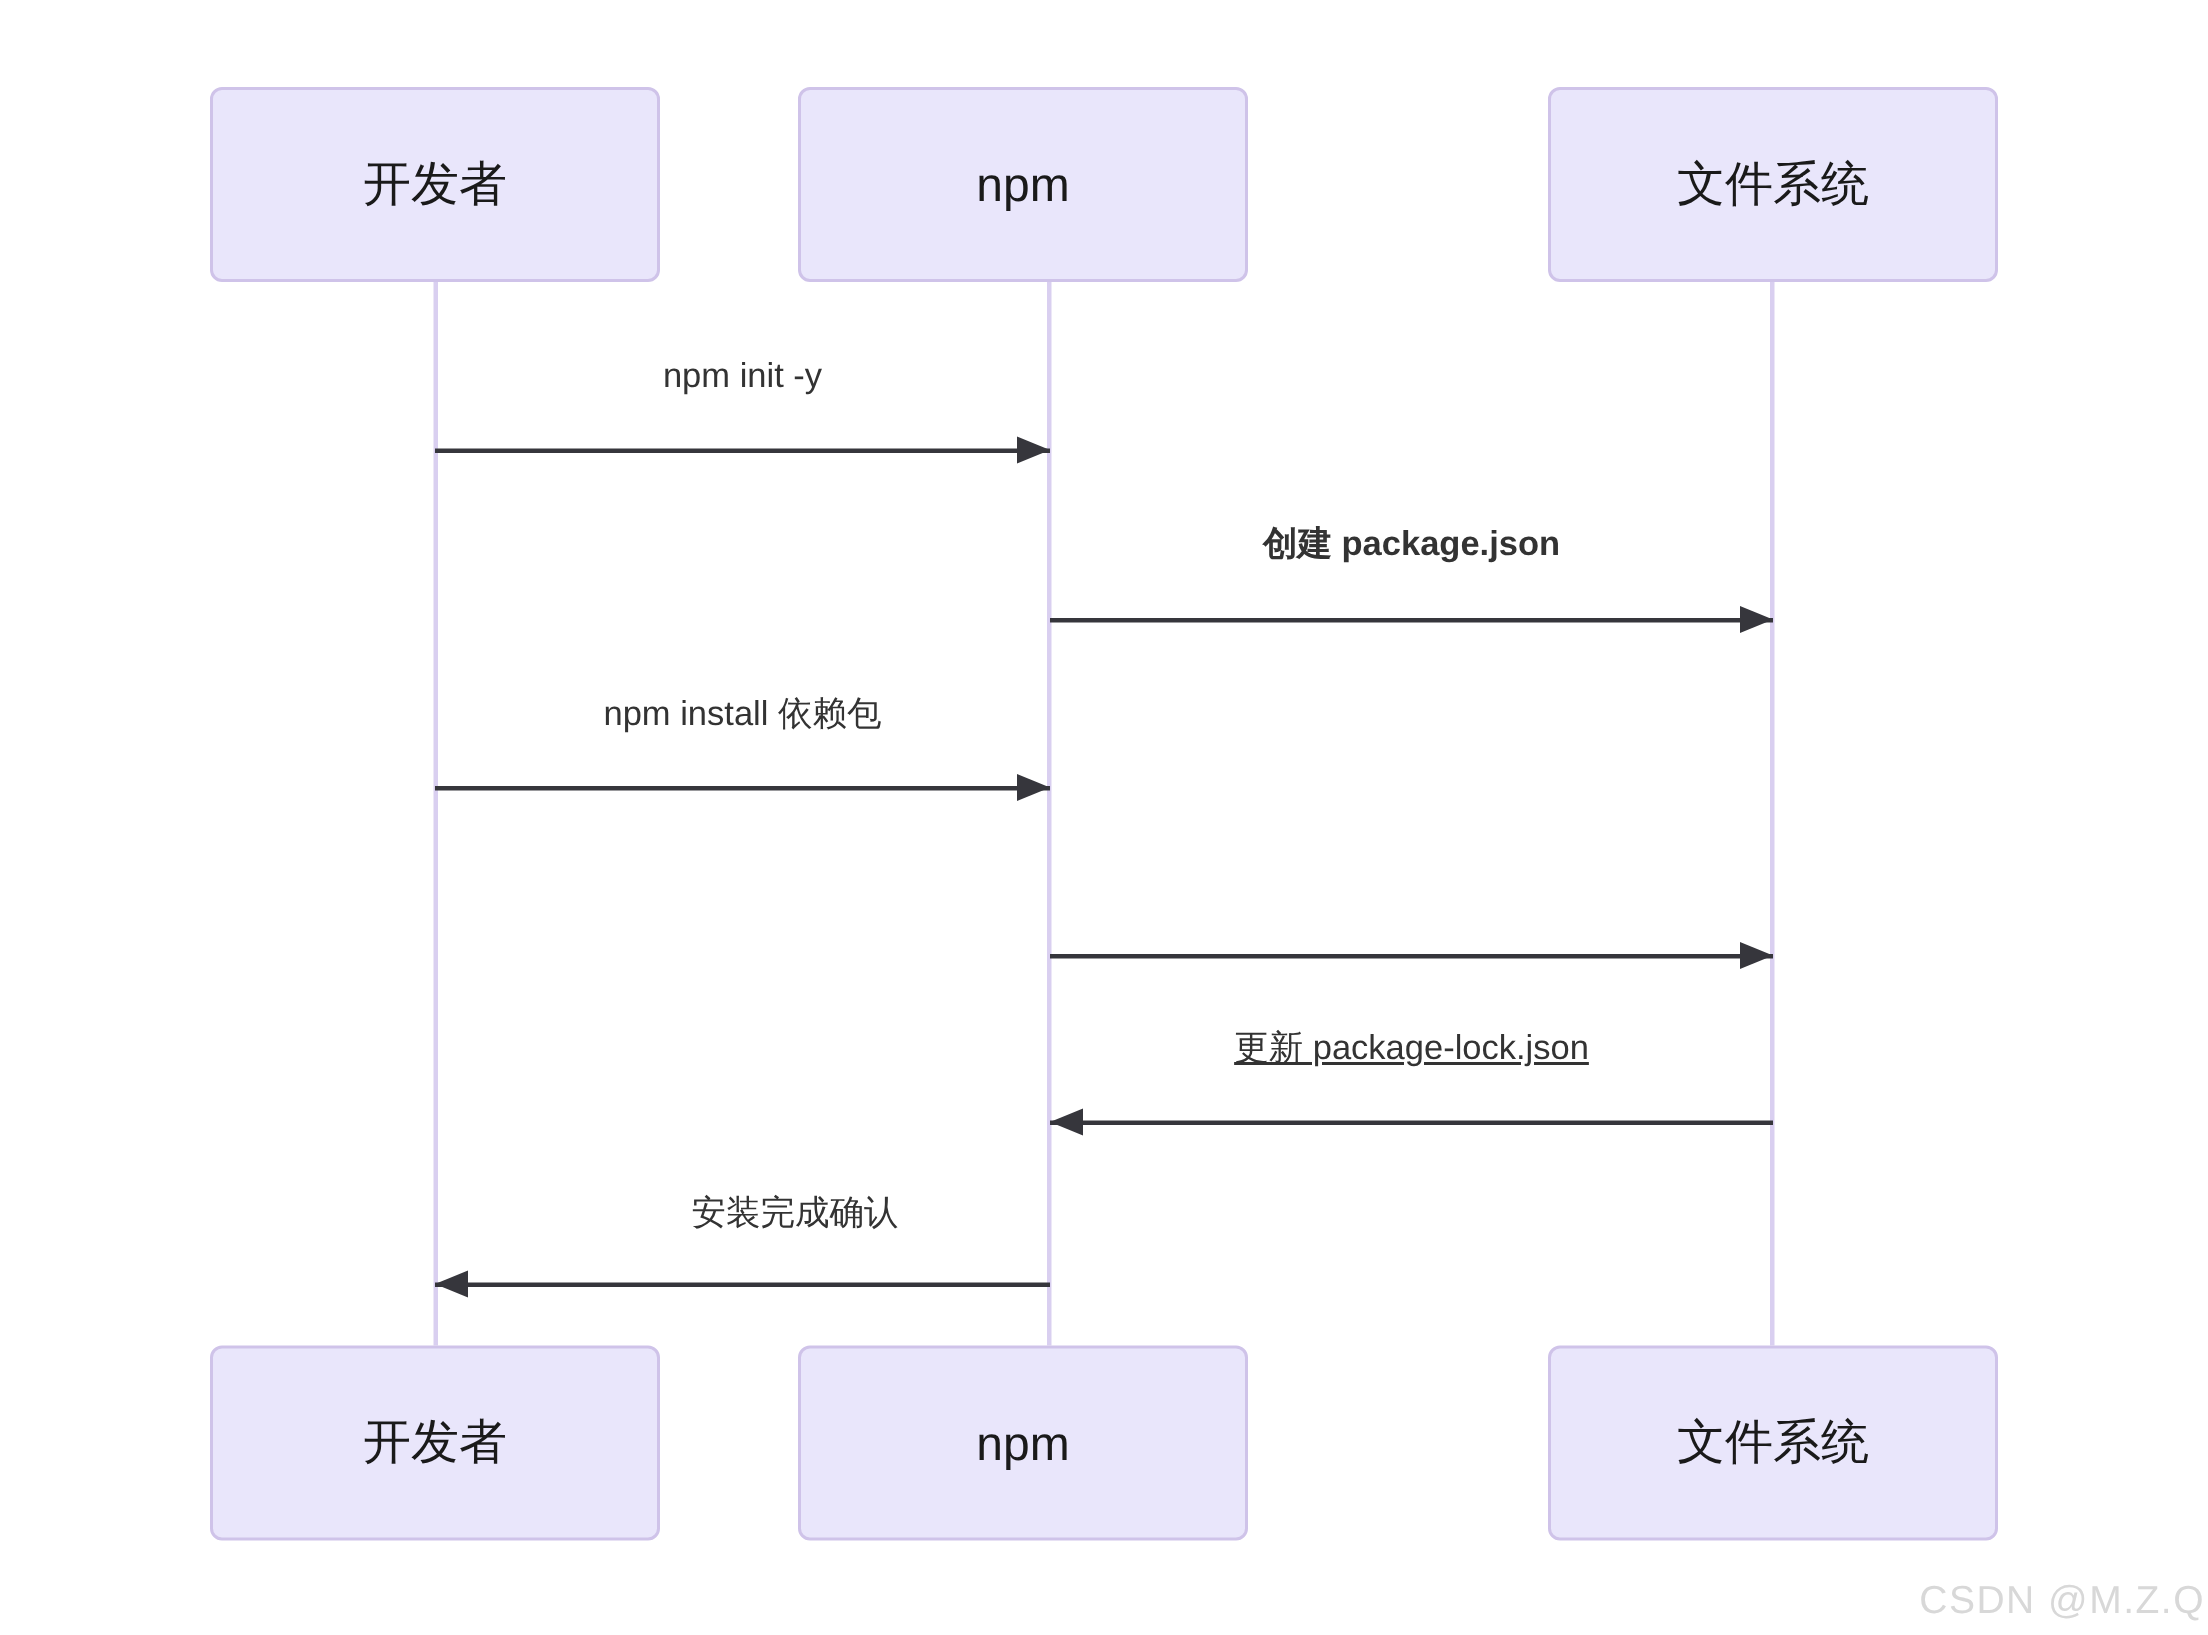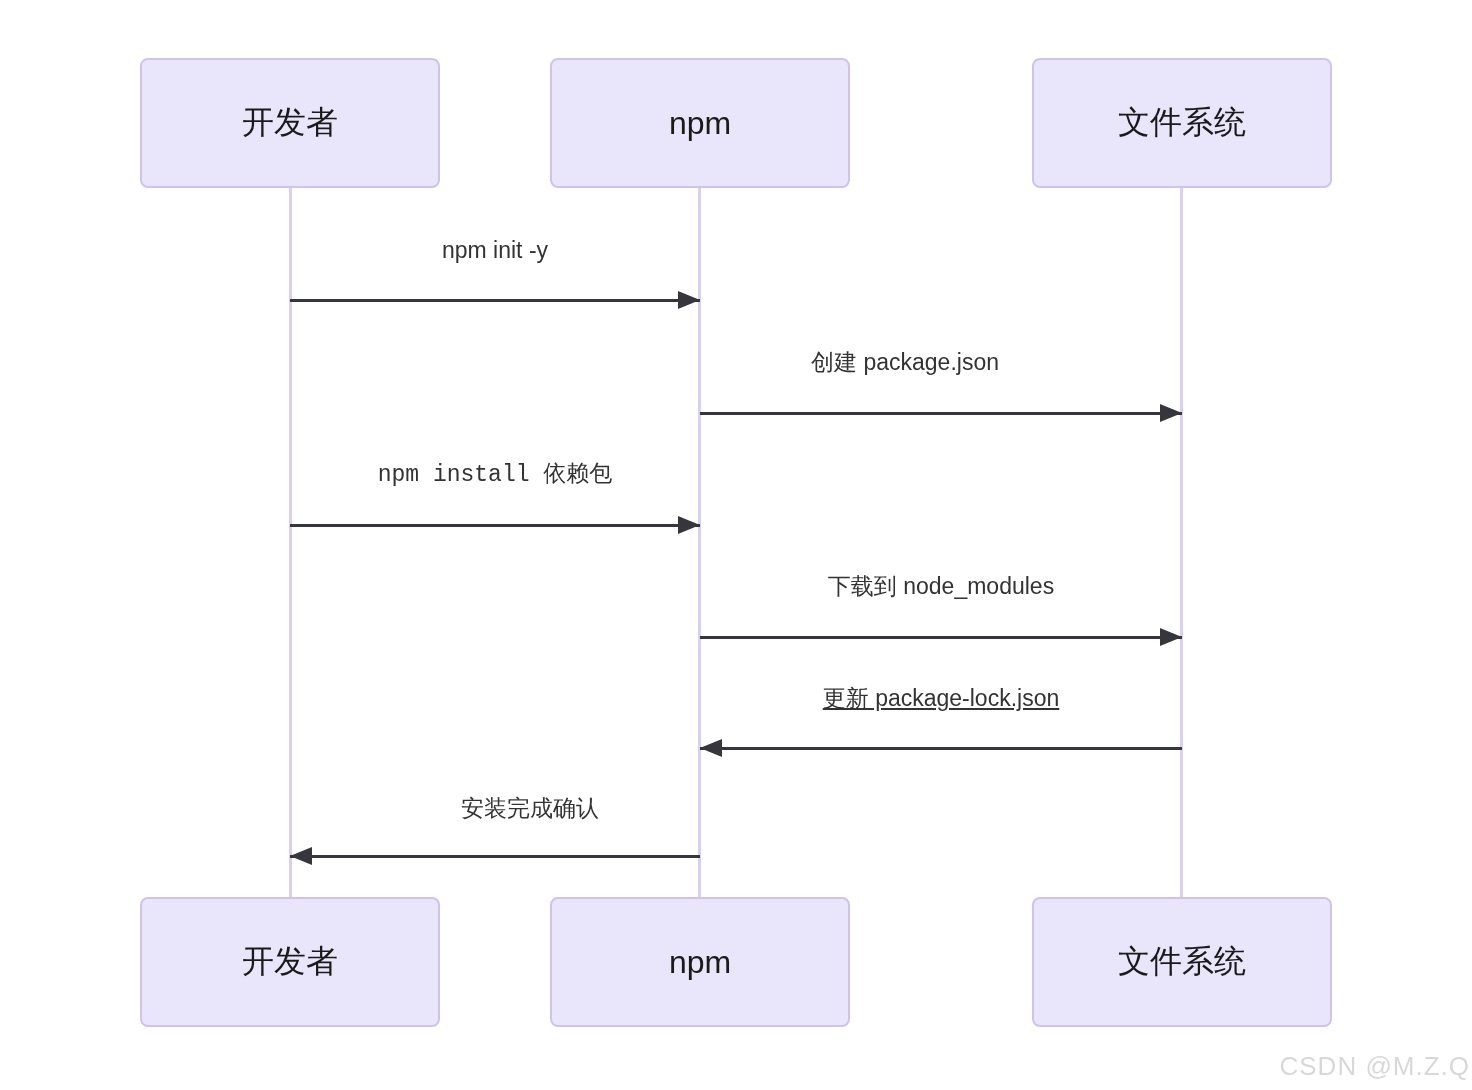--- a/index.html
+++ b/index.html
@@ -26,21 +26,21 @@
     box-sizing: border-box;
     display: flex;
     align-items: center;
     justify-content: center;
     font-size: 32px;
     color: #1a1a1a;
   }
   .actor-top { top: 58px; }
   .actor-bottom { top: 897px; }
   .col-developer { left: 140px; text-align: right; }
-  .col-npm { left: 550px; justify-content: center; }
+  .col-npm { left: 532px; justify-content: center; }
   .col-filesystem { left: 1032px; }
 
   
   .lifeline {
     position: absolute;
     top: 188px;
     height: 709px;
     width: 3px;
     background: #d9cff0;
   }
@@ -114,27 +114,26 @@
     <span>文件系统</span>
   </div>
 
   <div class="lifeline lifeline-developer"></div>
   <div class="lifeline lifeline-npm"></div>
   <div class="lifeline lifeline-filesystem"></div>
 
   <div class="msg-label" style="left:290px; width:410px; top:233px;">npm init -y</div>
   <div class="msg-arrow head-right" style="left:290px; width:410px; top:299px;"></div>
 
-  <div class="msg-label" style="left:664px; width:482px; top:345px;">创建 package.json</div>
+  <div class="msg-label" style="left:700px; width:482px; top:345px;font-weight:bold;">创建 package.json</div>
   <div class="msg-arrow head-right" style="left:700px; width:482px; top:412px;"></div>
 
-  <div class="msg-label" style="left:290px; width:410px; top:458px;font-family:Liberation Mono, monospace;">npm install 依赖包</div>
+  <div class="msg-label" style="left:290px; width:410px; top:458px;">npm install 依赖包</div>
   <div class="msg-arrow head-right" style="left:290px; width:410px; top:524px;"></div>
 
-  <div class="msg-label" style="left:700px; width:482px; top:569px;">下载到 node_modules</div>
   <div class="msg-arrow head-right" style="left:700px; width:482px; top:636px;"></div>
 
   <div class="msg-label" style="left:700px; width:482px; top:681px;text-decoration:underline;">更新 package-lock.json</div>
   <div class="msg-arrow head-left" style="left:700px; width:482px; top:747px;"></div>
 
   <div class="msg-label" style="left:290px; width:410px; top:791px;padding-left:35px;">安装完成确认</div>
   <div class="msg-arrow head-left" style="left:290px; width:410px; top:855px;"></div>
 
   <div class="actor-box actor-bottom col-developer">
     <span>开发者</span>

